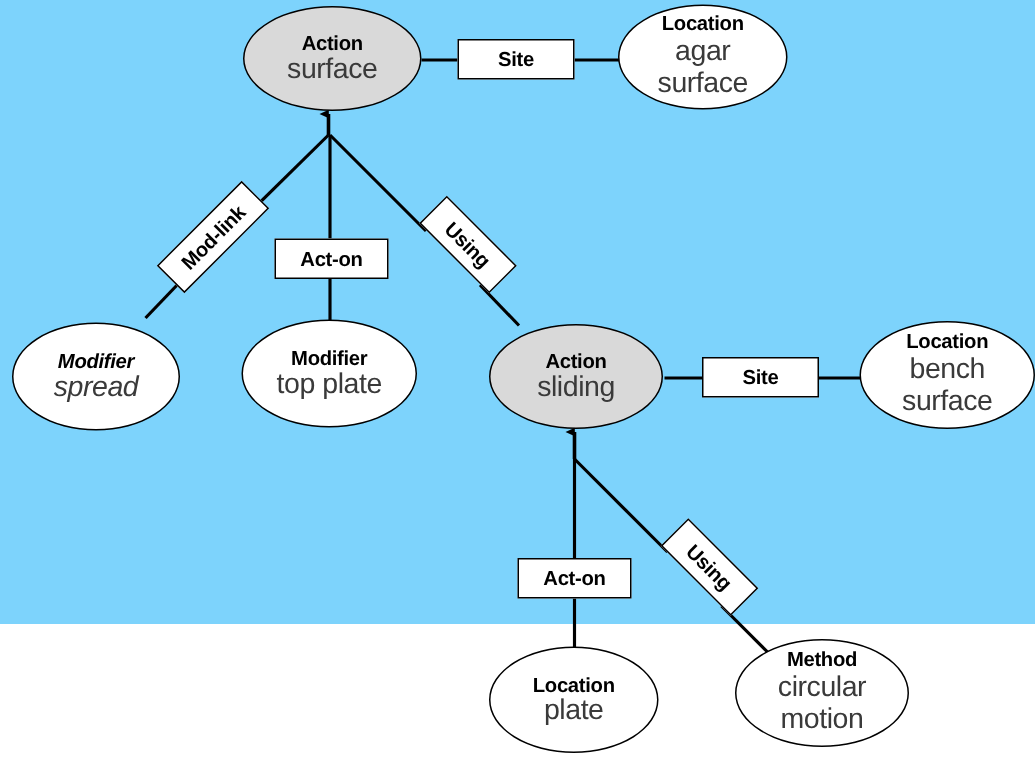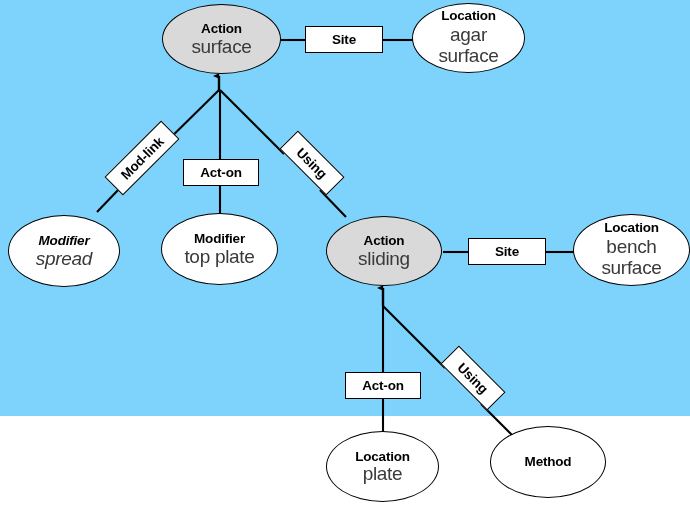--- a/index.html
+++ b/index.html
@@ -113,20 +113,21 @@
       <div class="node" style="left: 573px; top: 214px; width: 117px; height: 72px;">
         <span class="type">Location</span>
         <span class="val two">bench<br>surface</span>
       </div>
       <div class="node" style="left: 326px; top: 431px; width: 113px; height: 71px;">
         <span class="type">Location</span>
         <span class="val">plate</span>
       </div>
       <div class="node" style="left: 490px; top: 426px; width: 116px; height: 72px; text-align: center;">
         <span class="type">Method</span>
+        <span class="val two">circular<br>motion</span>
       </div>
     </div>
   <div id="label-layer">
       <div class="elabel" style="left: 305px; top: 26px; width: 78px; height: 27px;">
         <span>Site</span>
       </div>
       <div class="elabel rot-neg45" style="left: 102px; top: 145px; width: 80px; height: 26px;">
         <span>Mod-link</span>
       </div>
       <div class="elabel" style="left: 183px; top: 159px; width: 76px; height: 27px;">

